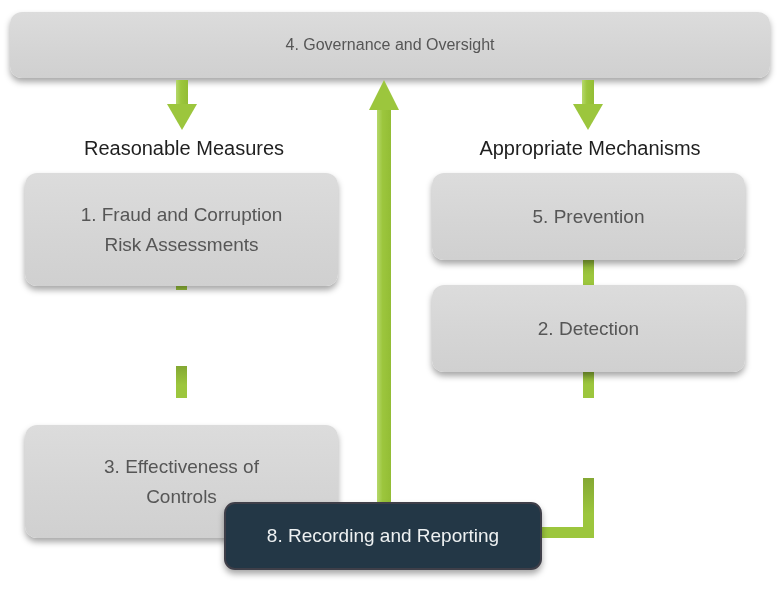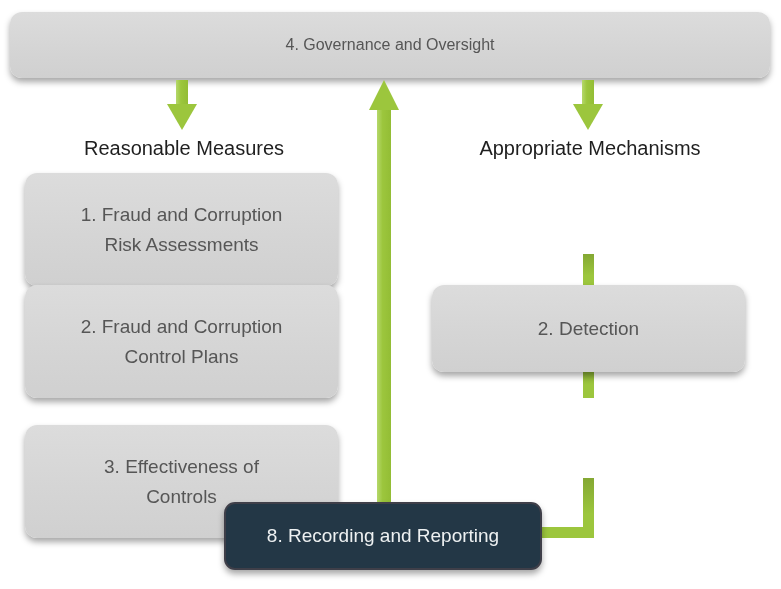--- a/index.html
+++ b/index.html
@@ -128,29 +128,28 @@
   <div class="arrow-stem stem-up"></div>
   <div class="arrow-head head-up"></div>
 
   <div class="col-header left">Reasonable Measures</div>
   <div class="col-header right">Appropriate Mechanisms</div>
 
   <div class="gbox lbox row1">
     <span>1. Fraud and Corruption
 Risk Assessments</span>
   </div>
-  <div class="gbox lbox row2">
-    <span>2. Fraud and Corruption
-Control Plans</span>
-  </div>
   <div class="gbox lbox row3">
     <span>3. Effectiveness of
 Controls</span>
   </div>
 
+  <div class="gbox rbox row1">
+    <span>5. Prevention</span>
+  </div>
   <div class="gbox rbox row2">
     <span>2. Detection</span>
   </div>
 
   <div class="conn c-l-12"></div>
   <div class="conn c-l-23"></div>
   <div class="conn c-r-56"></div>
   <div class="conn c-r-67"></div>
 
   <div class="conn c-l-v"></div>

